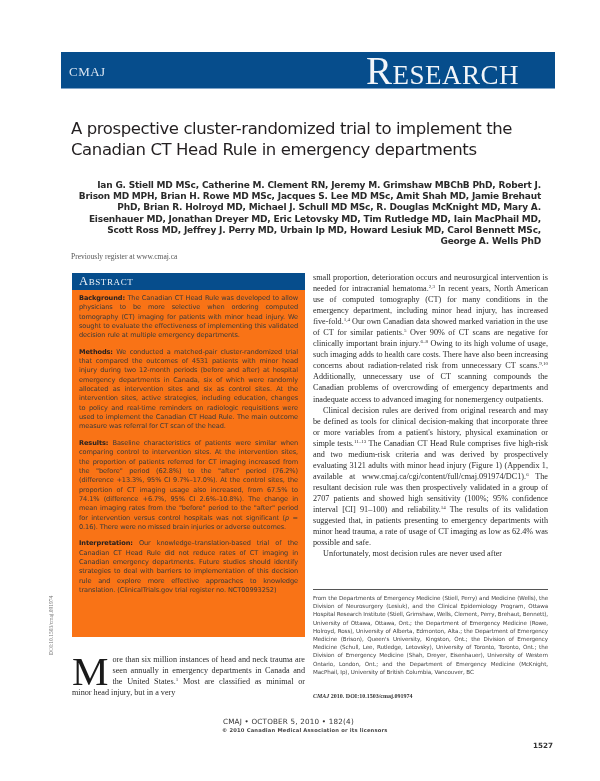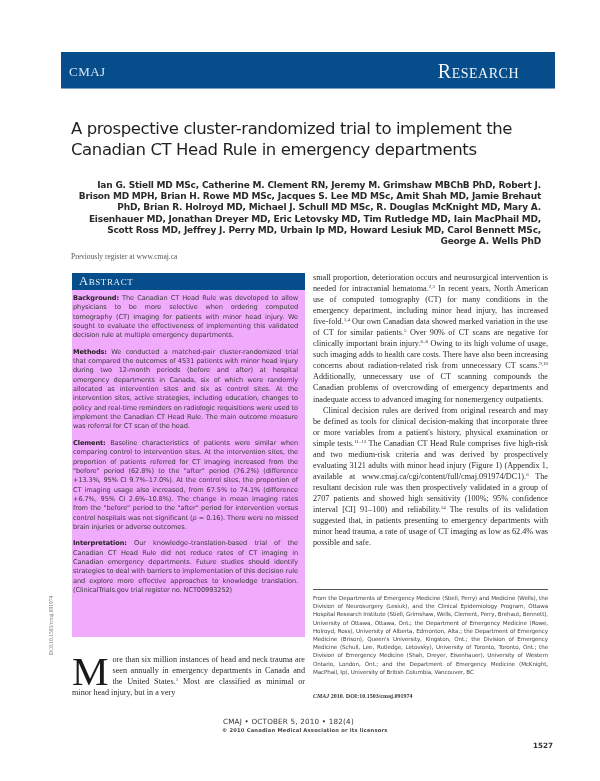--- a/index.html
+++ b/index.html
@@ -9,21 +9,21 @@
   .banner {
     position: absolute; left: 61px; top: 52px; width: 494px; height: 37px;
     background: #064d8c; border-bottom: 1px solid #7fa4c8;
   }
   .banner .journal {
     position: absolute; left: 8px; top: 12px;
     font-family: "Liberation Serif", serif; font-size: 13px; color: #dbe6f2; letter-spacing: 0.5px;
   }
   .banner .section {
     position: absolute; right: 36px; top: 2px;
-    font-family: "Liberation Serif", serif; font-size: 20px; color: #f2f5f9;
+    font-family: "Liberation Serif", serif; font-size: 39px; color: #f2f5f9;
     font-variant: small-caps; letter-spacing: 0.5px; line-height: 34px;
   }
 
   .title {
     position: absolute; left: 71px; top: 118px; width: 470px;
     font-family: "DejaVu Sans", sans-serif; font-weight: normal; font-size: 16.5px; line-height: 21px;
     color: #231f20; letter-spacing: -0.4px;
   }
 
   .authors {
@@ -32,28 +32,28 @@
     color: #2b2b2b; letter-spacing: -0.2px; text-align: right;
   }
 
   .prev-pub {
     position: absolute; left: 71px; top: 252px;
     font-family: "Liberation Serif", serif; font-size: 7.5px; color: #555;
   }
 
   .abstract {
     position: absolute; left: 72px; top: 273px; width: 233px; height: 364px;
-    background: #f0abfc;
+    background: #f97316;
   }
   .abstract-head {
     height: 17px; background: #064d8c; color: #eef3f8;
     font-family: "Liberation Serif", serif; font-variant: small-caps; font-size: 12.5px;
     padding: 1px 0 0 7px; letter-spacing: 0.6px;
   }
-  .abstract-body { padding: 4px 7px 0 1px; }
+  .abstract-body { padding: 4px 7px 0 7px; }
   .abs-para {
     font-family: "DejaVu Sans", sans-serif; font-size: 6.6px; line-height: 9.35px;
     color: #3a3a3a; text-align: justify; margin-bottom: 7px; letter-spacing: -0.1px;
   }
   .abs-para .lbl { font-weight: bold; color: #231f20; }
 
   .doi-vertical {
     position: absolute; left: 48px; top: 655px;
     transform: rotate(-90deg); transform-origin: left top;
     font-family: "Liberation Serif", serif; font-size: 5.5px; color: #777; white-space: nowrap;
@@ -119,21 +119,21 @@
   <div class="abstract-body">
     <p class="abs-para">
       <span class="lbl">Background:</span>
       <span>The Canadian CT Head Rule was developed to allow physicians to be more selective when ordering computed tomography (CT) imaging for patients with minor head injury. We sought to evaluate the effectiveness of implementing this validated decision rule at multiple emergency departments.</span>
     </p>
     <p class="abs-para">
       <span class="lbl">Methods:</span>
       <span>We conducted a matched-pair cluster-randomized trial that compared the outcomes of 4531 patients with minor head injury during two 12-month periods (before and after) at hospital emergency departments in Canada, six of which were randomly allocated as intervention sites and six as control sites. At the intervention sites, active strategies, including education, changes to policy and real-time reminders on radiologic requisitions were used to implement the Canadian CT Head Rule. The main outcome measure was referral for CT scan of the head.</span>
     </p>
     <p class="abs-para">
-      <span class="lbl">Clement:</span>
+      <span class="lbl">Results:</span>
       <span>Baseline characteristics of patients were similar when comparing control to intervention sites. At the intervention sites, the proportion of patients referred for CT imaging increased from the "before" period (62.8%) to the "after" period (76.2%) (difference +13.3%, 95% CI 9.7%–17.0%). At the control sites, the proportion of CT imaging usage also increased, from 67.5% to 74.1% (difference +6.7%, 95% CI 2.6%–10.8%). The change in mean imaging rates from the "before" period to the "after" period for intervention versus control hospitals was not significant (</span><i>p</i><span> = 0.16). There were no missed brain injuries or adverse outcomes.</span>
     </p>
     <p class="abs-para">
       <span class="lbl">Interpretation:</span>
       <span>Our knowledge–translation-based trial of the Canadian CT Head Rule did not reduce rates of CT imaging in Canadian emergency departments. Future studies should identify strategies to deal with barriers to implementation of this decision rule and explore more effective approaches to knowledge translation. (ClinicalTrials.gov trial register no. NCT00993252)</span>
     </p>
   </div>
 </section>
 
 <div class="doi-vertical">DOI:10.1503/cmaj.091974</div>
@@ -142,20 +142,21 @@
   <span class="dropcap">M</span><span>ore than six million instances of head and neck trauma are seen annually in emergency departments in Canada and the United States.</span><sup>1</sup><span> Most are classified as minimal or minor head injury, but in a very</span>
 </div>
 
 <div class="right-col">
   <p>
     <span>small proportion, deterioration occurs and neurosurgical intervention is needed for intracranial hematoma.</span><sup>2,3</sup><span> In recent years, North American use of computed tomography (CT) for many conditions in the emergency department, including minor head injury, has increased five-fold.</span><sup>1,4</sup><span> Our own Canadian data showed marked variation in the use of CT for similar patients.</span><sup>5</sup><span> Over 90% of CT scans are negative for clinically important brain injury.</span><sup>6–8</sup><span> Owing to its high volume of usage, such imaging adds to health care costs. There have also been increasing concerns about radiation-related risk from unnecessary CT scans.</span><sup>9,10</sup><span> Additionally, unnecessary use of CT scanning compounds the Canadian problems of overcrowding of emergency departments and inadequate access to advanced imaging for nonemergency outpatients.</span>
   </p>
   <p class="indent">
     <span>Clinical decision rules are derived from original research and may be defined as tools for clinical decision-making that incorporate three or more variables from a patient's history, physical examination or simple tests.</span><sup>11–13</sup><span> The Canadian CT Head Rule comprises five high-risk and two medium-risk criteria and was derived by prospectively evaluating 3121 adults with minor head injury (Figure 1) (Appendix 1, available at www.cmaj.ca/cgi/content/full/cmaj.091974/DC1).</span><sup>6</sup><span> The resultant decision rule was then prospectively validated in a group of 2707 patients and showed high sensitivity (100%; 95% confidence interval [CI] 91–100) and reliability.</span><sup>14</sup><span> The results of its validation suggested that, in patients presenting to emergency departments with minor head trauma, a rate of usage of CT imaging as low as 62.4% was possible and safe.</span>
   </p>
+  <p class="indent">Unfortunately, most decision rules are never used after</p>
 </div>
 
 <div class="affil-rule"></div>
 <div class="affiliations">From the Departments of Emergency Medicine (Stiell, Perry) and Medicine (Wells), the Division of Neurosurgery (Lesiuk), and the Clinical Epidemiology Program, Ottawa Hospital Research Institute (Stiell, Grimshaw, Wells, Clement, Perry, Brehaut, Bennett), University of Ottawa, Ottawa, Ont.; the Department of Emergency Medicine (Rowe, Holroyd, Ross), University of Alberta, Edmonton, Alta.; the Department of Emergency Medicine (Brison), Queen's University, Kingston, Ont.; the Division of Emergency Medicine (Schull, Lee, Rutledge, Letovsky), University of Toronto, Toronto, Ont.; the Division of Emergency Medicine (Shah, Dreyer, Eisenhauer), University of Western Ontario, London, Ont.; and the Department of Emergency Medicine (McKnight, MacPhail, Ip), University of British Columbia, Vancouver, BC</div>
 <div class="cite">
   <i>CMAJ</i><span> 2010. DOI:10.1503/cmaj.091974</span>
 </div>
 
 <footer class="footer">
   <span class="meta">CMAJ  •  OCTOBER 5, 2010  •  182(4)</span>

